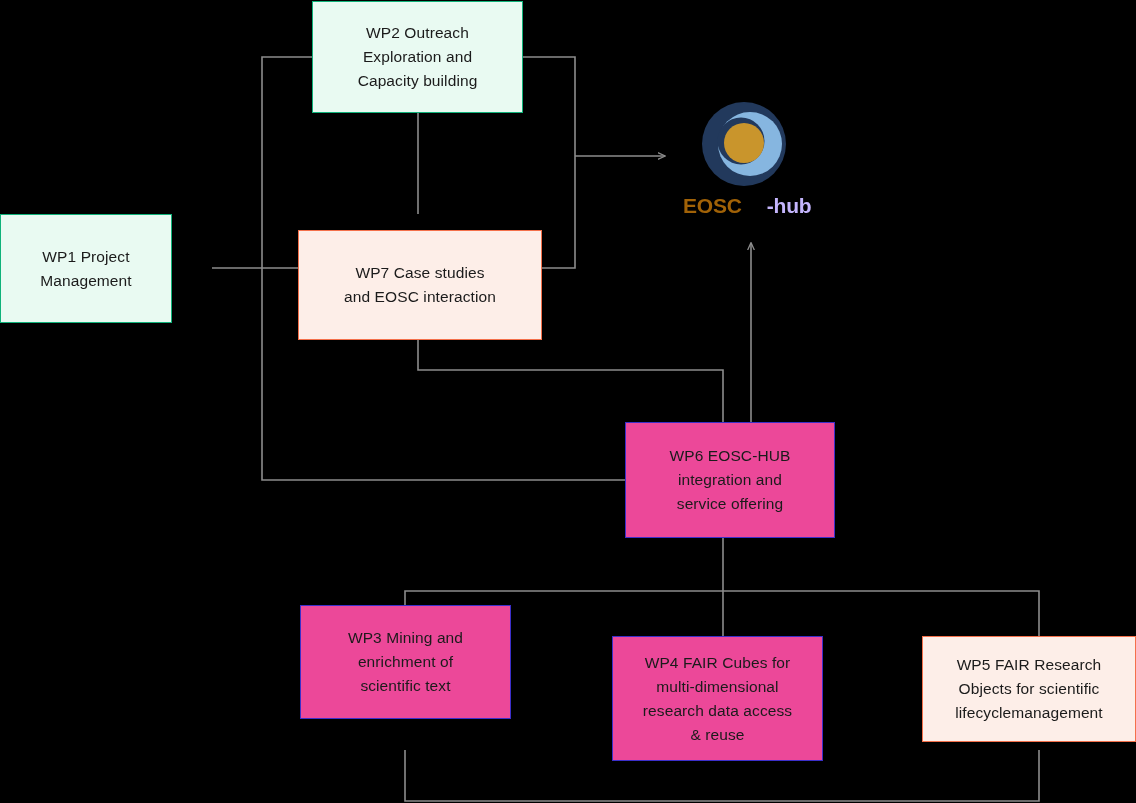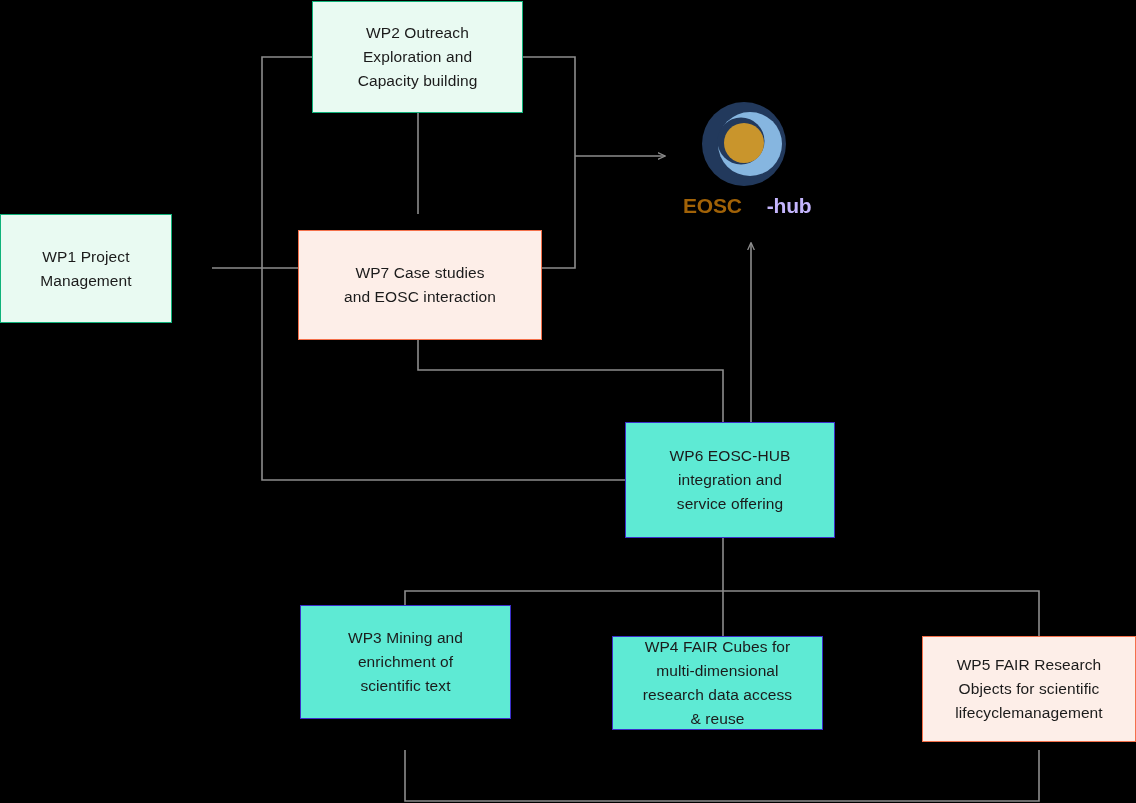--- a/index.html
+++ b/index.html
@@ -44,21 +44,21 @@
   }
   .node-green {
     background: #e9faf2;
     border-color: #0fb27a;
   }
   .node-pink {
     background: #fdeee8;
     border-color: #f4704a;
   }
   .node-lavender {
-    background: #5eead4;
+    background: #ec4899;
     border-color: #3b2fc9;
   }
   #logo {
     position: absolute;
     left: 683px;
     top: 100px;
     width: 126px;
     height: 122px;
   }
   #logo-mark {
@@ -129,21 +129,21 @@
 and EOSC interaction</div>
 
   <div class="node node-lavender" style="left:625px; top:422px; width:210px; height:116px;">WP6 EOSC-HUB
 integration and
 service offering</div>
 
   <div class="node node-lavender" style="left:300px; top:605px; width:211px; height:114px;">WP3 Mining and
 enrichment of
 scientific text</div>
 
-  <div class="node node-lavender" style="left:612px; top:636px; width:211px; height:94px;">WP4 FAIR Cubes for
+  <div class="node node-lavender" style="left:612px; top:636px; width:211px; height:125px;">WP4 FAIR Cubes for
 multi-dimensional
 research data access
 &amp; reuse</div>
 
   <div class="node node-pink" style="left:922px; top:636px; width:214px; height:106px;">WP5  FAIR Research
 Objects for scientific
 lifecyclemanagement</div>
 
   <div id="logo">
     <svg id="logo-mark" viewBox="0 0 88 88" aria-hidden="true">

